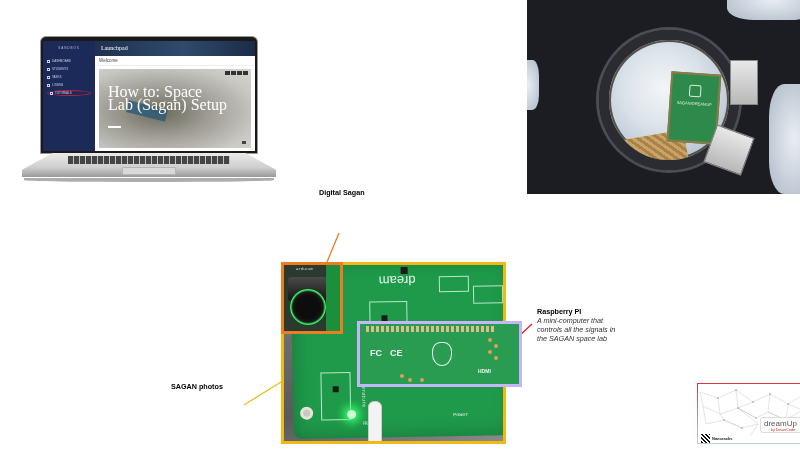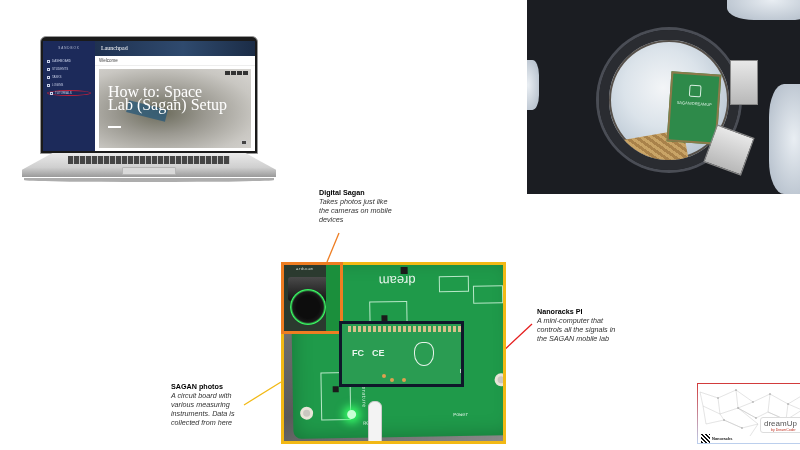--- a/index.html
+++ b/index.html
@@ -106,22 +106,22 @@
       border: 3px solid #ee7d22; background: #2b3a2f; overflow: hidden;
     }
     .cam-lens {
       position: absolute; left: 6px; top: 24px; width: 36px; height: 36px; border-radius: 50%;
       background: radial-gradient(circle, #0d0d0d 45%, #1a1a1a 60%, #3cff66 68%, #124f22 76%, #0d0d0d 85%);
     }
     .cam-barrel { position: absolute; left: 4px; top: 12px; width: 40px; height: 24px; background: linear-gradient(#4a4a4a, #151515); border-radius: 3px; }
     .cam-pcb { position: absolute; right: 0; top: 0; width: 14px; height: 66px; background: #1b8f3c; }
 
     .pi-box {
-      position: absolute; left: 339px; top: 321px; width: 125px; height: 66px;
-      border: 3px solid #0f172a; background: #2a9c52; overflow: hidden;
+      position: absolute; left: 357px; top: 321px; width: 165px; height: 66px;
+      border: 3px solid #c4b5fd; background: #2a9c52; overflow: hidden;
     }
     .pi-header { position: absolute; left: 6px; top: 2px; width: 128px; height: 6px; background: repeating-linear-gradient(90deg, #d8c08a 0 3px, #2a9c52 3px 5px); }
     .pi-logo { position: absolute; left: 72px; top: 18px; width: 20px; height: 24px; border: 1.5px solid #e6f3ea; border-radius: 40% 40% 50% 50%; }
     .pi-pad { position: absolute; width: 4px; height: 4px; border-radius: 50%; background: #e0a050; }
     .pi-text { position: absolute; color: #eaf6ee; font-size: 6px; font-family: "Liberation Sans", sans-serif; font-weight: bold; }
 
     
     .logo-card {
       position: absolute; left: 673px; top: 383px; width: 122px; height: 61px;
       background: #fff; border: 1px solid #d8d8d8; border-top: 1.5px solid #d23a3a;
@@ -205,29 +205,27 @@
 </div>
 
 <svg class="leaders" viewBox="0 0 800 450">
   <line x1="339" y1="233" x2="327" y2="262" stroke="#ee7d22" stroke-width="1.3"></line>
   <line x1="502" y1="352" x2="532" y2="324" stroke="#e51e1e" stroke-width="1.3"></line>
   <line x1="244" y1="405" x2="281" y2="382" stroke="#f2b915" stroke-width="1.3"></line>
 </svg>
 
 <div class="note note-camera">
   <div class="note-title">Digital Sagan</div>
-  <div class="note-desc">Takes photos just like the cameras on mobile devices</div>
 </div>
 <div class="note note-pi">
-  <div class="note-title">Nanoracks PI</div>
-  <div class="note-desc">A mini-computer that controls all the signals in the SAGAN mobile lab</div>
+  <div class="note-title">Raspberry PI</div>
+  <div class="note-desc">A mini-computer that controls all the signals in the SAGAN space lab</div>
 </div>
 <div class="note note-sagan">
   <div class="note-title">SAGAN photos</div>
-  <div class="note-desc">A circuit board with various measuring instruments. Data is collected from here</div>
 </div>
 
 <div class="board-photo">
   <div class="pcb">
     <span class="pcb-text pcb-dream">dream</span>
     <div class="pcb-box" style="left:148px;top:18px;width:30px;height:16px;"></div>
     <div class="pcb-box" style="left:182px;top:28px;width:30px;height:18px;"></div>
     <div class="pcb-box" style="left:78px;top:42px;width:38px;height:30px;"></div>
     <div class="pcb-box" style="left:28px;top:112px;width:30px;height:48px;"></div>
     <div class="pcb-chip" style="left:110px;top:8px;width:7px;height:7px;"></div>

